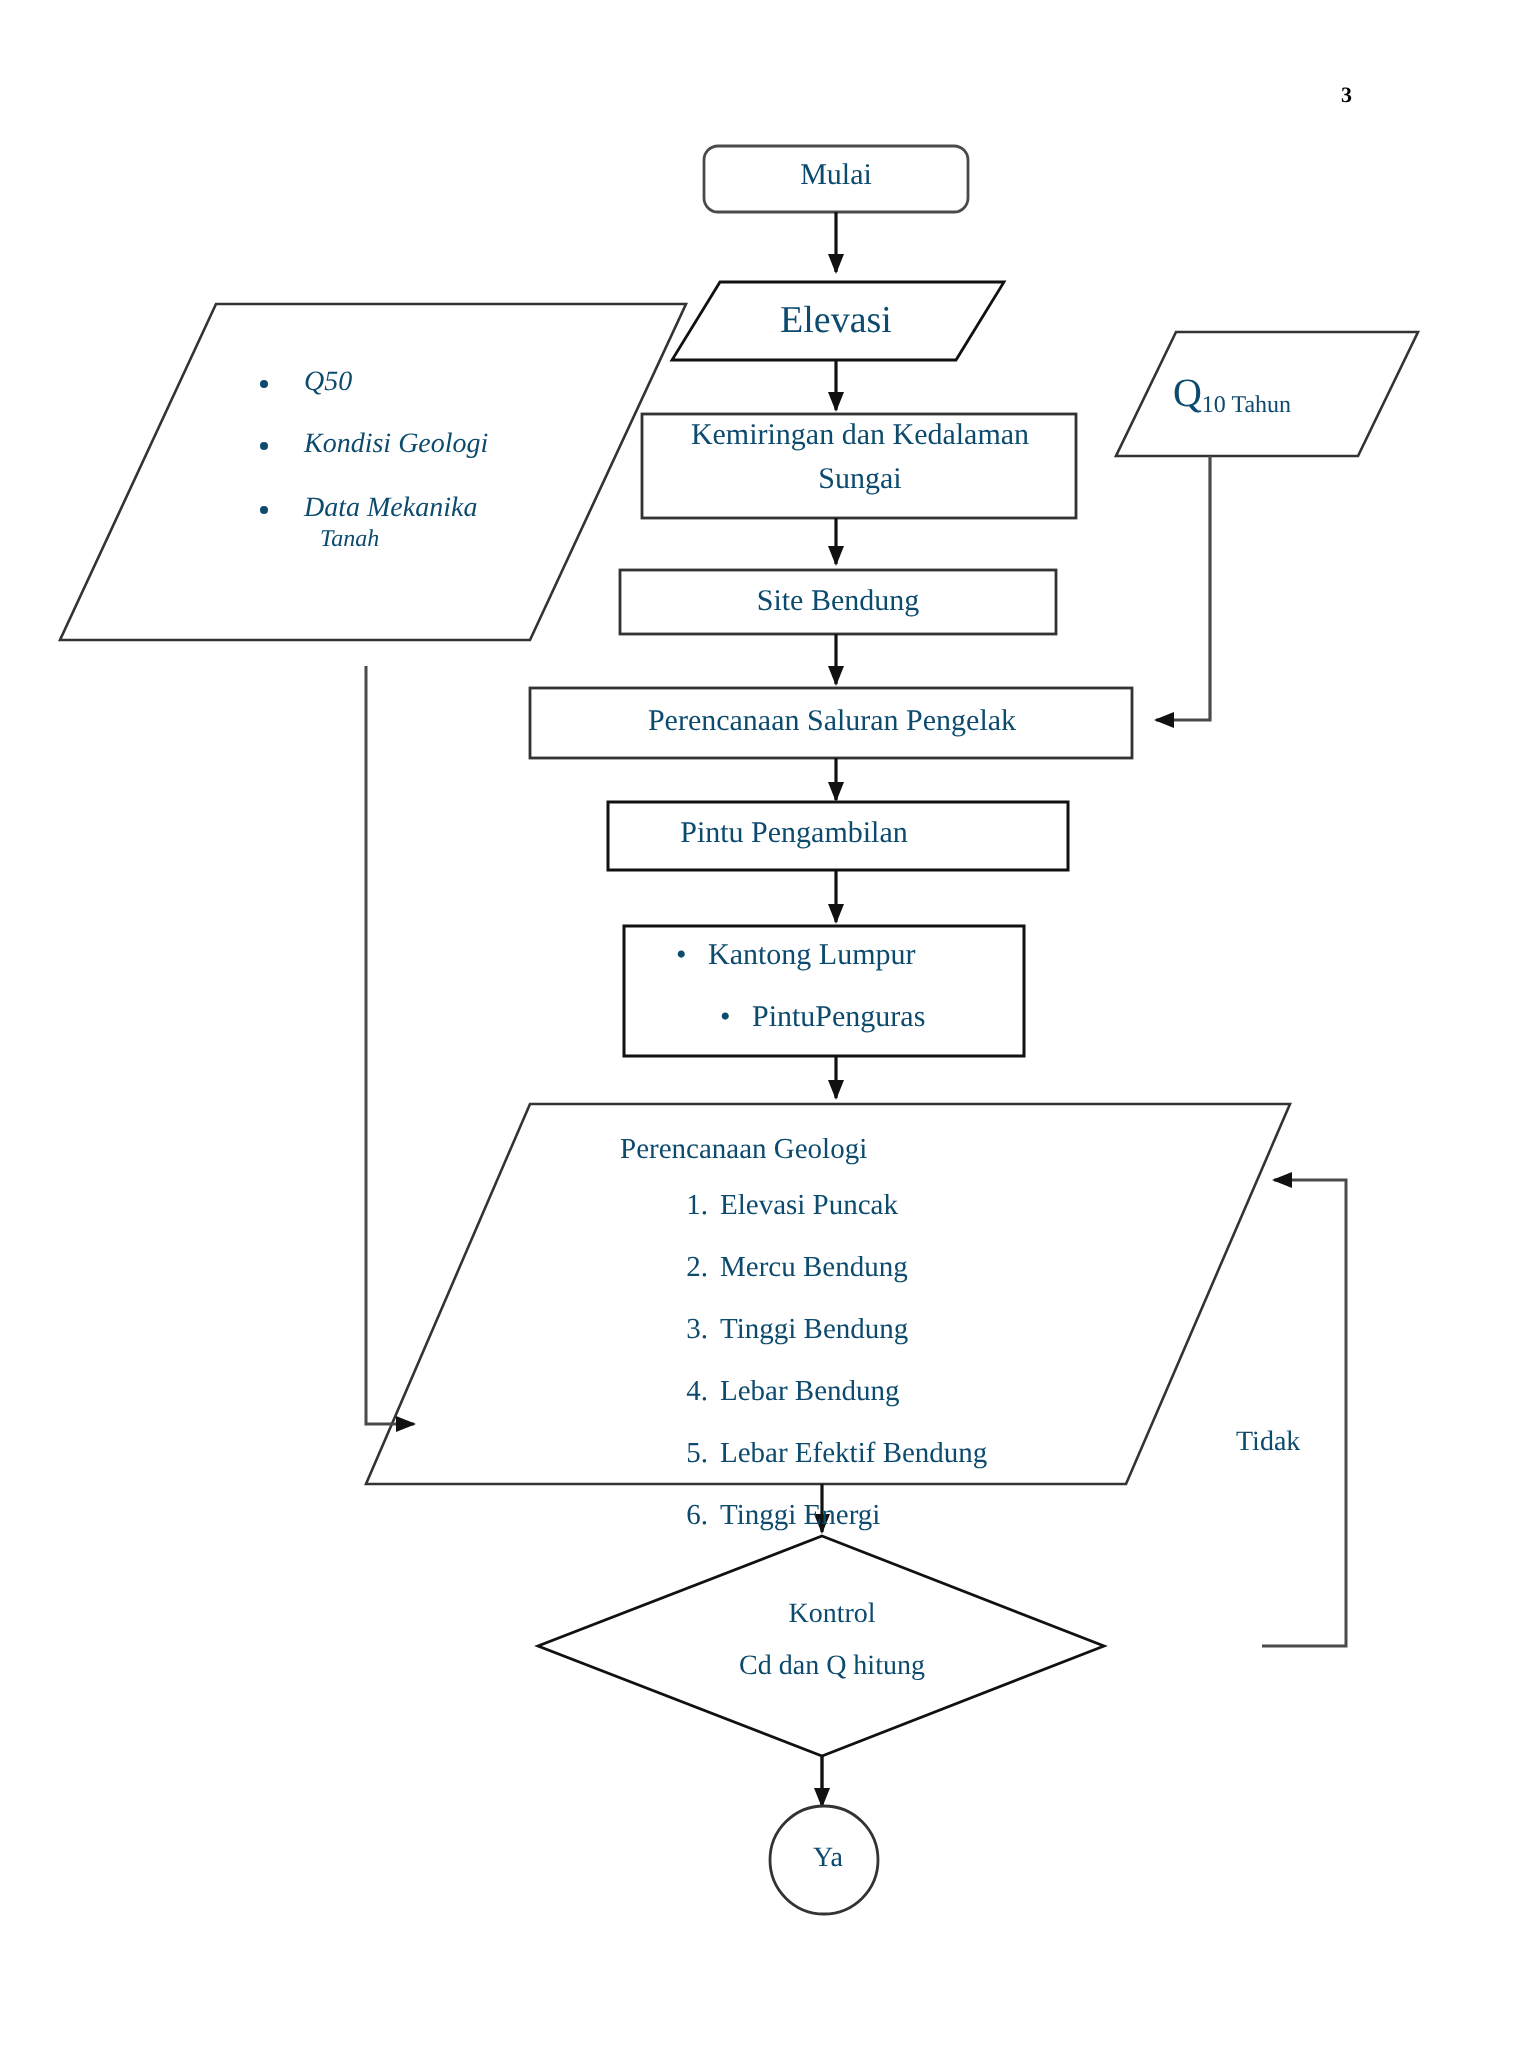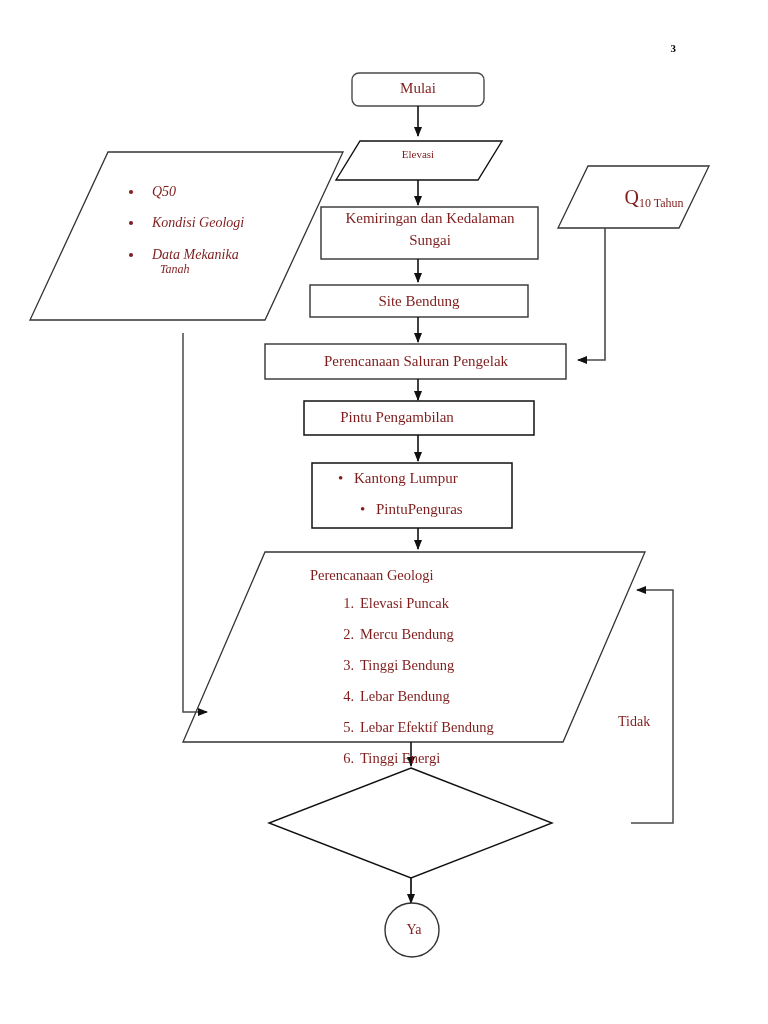--- a/index.html
+++ b/index.html
@@ -22,42 +22,42 @@
   #flow-svg {
     position: absolute;
     left: 0;
     top: 0;
     width: 768px;
     height: 1024px;
   }
   .node-text {
     position: absolute;
     font-family: "Liberation Serif", "DejaVu Serif", serif;
-    color: #7f1d1d;
+    color: #0c4a6e;
     line-height: 1.45;
     text-align: center;
     pointer-events: none;
   }
   .page-number {
     position: absolute;
     right: 92px;
     top: 42px;
     font-size: 11px;
     font-weight: bold;
     font-family: "Liberation Serif", "DejaVu Serif", serif;
     color: #000000;
   }
   
   .t-mulai {
     left: 352px; top: 78px; width: 132px;
     font-size: 15px;
   }
   .t-elevasi {
     left: 352px; top: 147px; width: 132px;
-    font-size: 11px;
+    font-size: 19px;
   }
   .t-kemiringan {
     left: 324px; top: 208px; width: 212px;
     font-size: 15px;
   }
   .t-sitebendung {
     left: 312px; top: 291px; width: 214px;
     font-size: 15px;
   }
   .t-pengelak {
@@ -80,21 +80,21 @@
     left: 388px; top: 920px; width: 52px;
     font-size: 14px;
   }
   .t-tidak {
     left: 618px; top: 712px; width: 76px;
     font-size: 14px;
     text-align: left;
   }
   
   .t-q10 {
-    left: 589px; top: 183px; width: 130px;
+    left: 551px; top: 183px; width: 130px;
     font-size: 14px;
     font-family: Liberation Serif, serif;
   }
   .t-q10 .q-main { font-size: 20px; }
   .t-q10 .q-sub { font-size: 12px; vertical-align: baseline; position: relative; top: 3px; }
   
   .t-data {
     left: 118px; top: 182px; width: 212px;
     text-align: left;
     font-size: 14px;
@@ -272,18 +272,22 @@
     <ol>
       <li>Elevasi Puncak</li>
       <li>Mercu Bendung</li>
       <li>Tinggi Bendung</li>
       <li>Lebar Bendung</li>
       <li>Lebar Efektif Bendung</li>
       <li>Tinggi Energi</li>
     </ol>
   </div>
 
+  <div class="node-text t-kontrol">
+    <span class="k1">Kontrol</span>
+    <span class="k2">Cd dan Q hitung</span>
+  </div>
 
   <div class="node-text t-ya">Ya</div>
 
   <div class="node-text t-tidak">Tidak</div>
 
 </div>
 
 </body></html>

